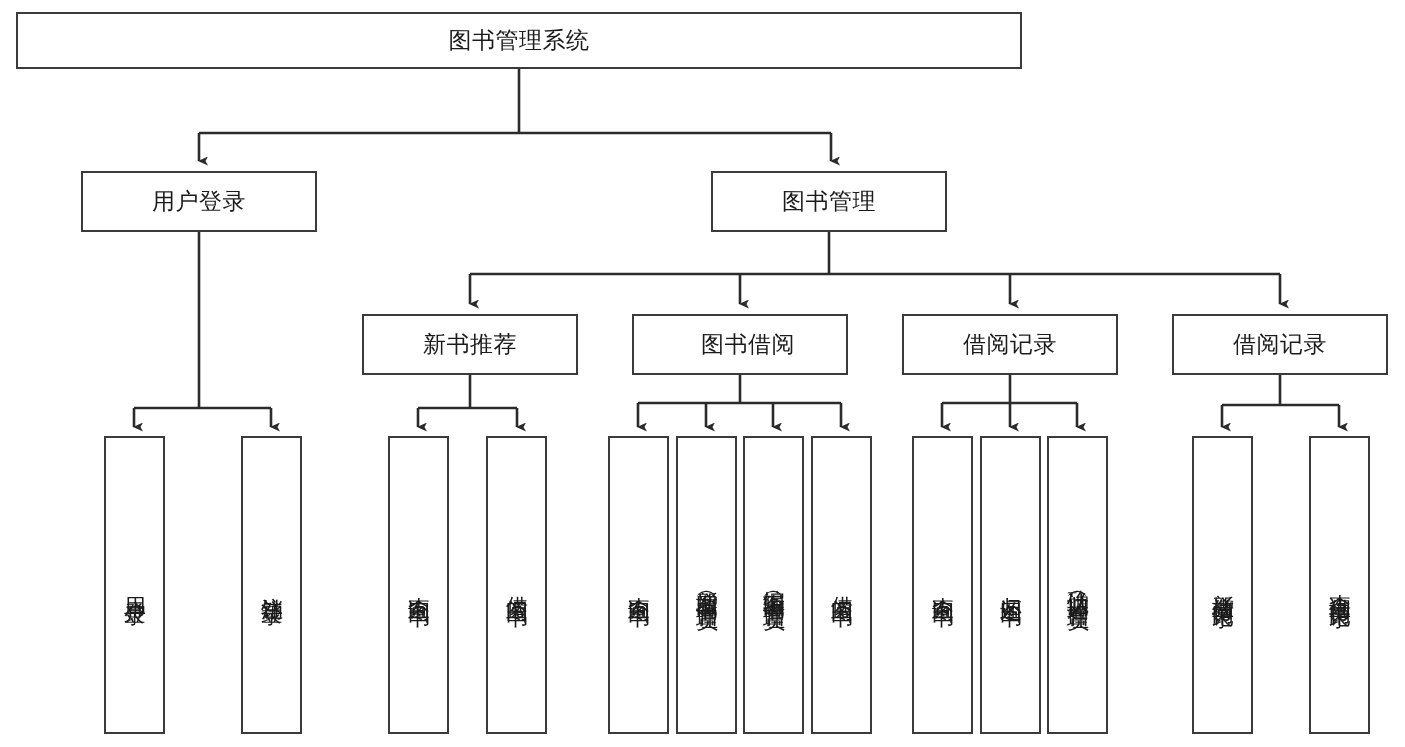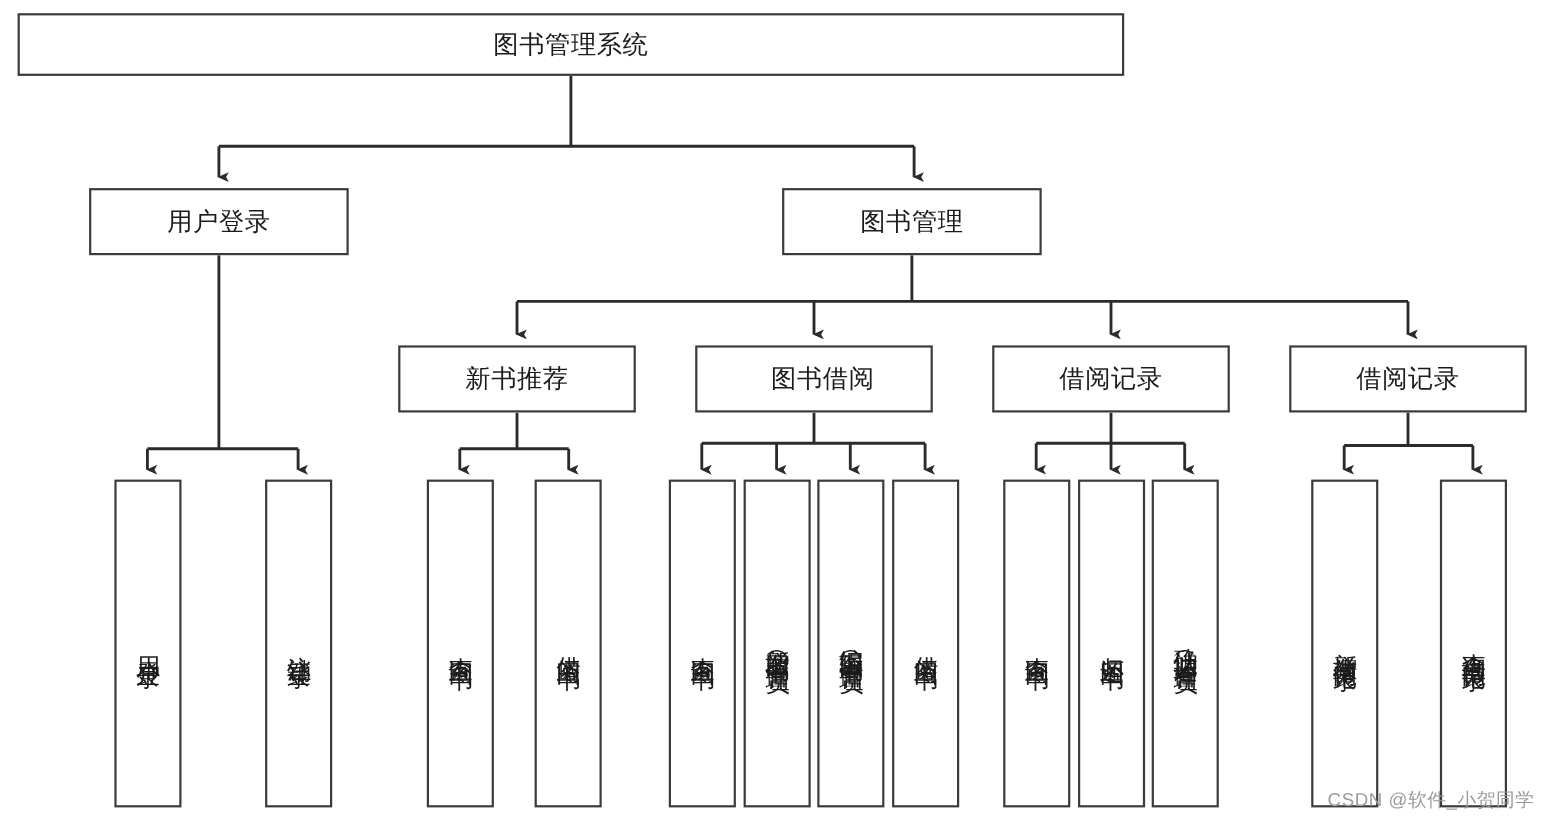--- a/index.html
+++ b/index.html
@@ -187,14 +187,13 @@
   <div class="node vertical" id="node-leaf-10" style="left: 1047px; top: 436px; width: 61px; height: 298px; border-color: rgb(59, 59, 59); background: rgb(255, 255, 255);">
     <span class="node-label" style="color: rgb(27, 27, 27);">确认归还（管理员）</span>
   </div>
   <div class="node vertical" id="node-leaf-11" style="left: 1192px; top: 436px; width: 61px; height: 298px; border-color: rgb(59, 59, 59); background: rgb(255, 255, 255);">
     <span class="node-label" style="color: rgb(27, 27, 27);">新增借阅记录</span>
   </div>
   <div class="node vertical" id="node-leaf-12" style="left: 1309px; top: 436px; width: 61px; height: 298px; border-color: rgb(59, 59, 59); background: rgb(255, 255, 255);">
     <span class="node-label" style="color: rgb(27, 27, 27);">查询借阅记录</span>
   </div>
 
-  <div id="watermark" style="color: rgb(154, 154, 154);">CSDN @软件_小贺同学</div>
 </div>
 
 </body></html>

